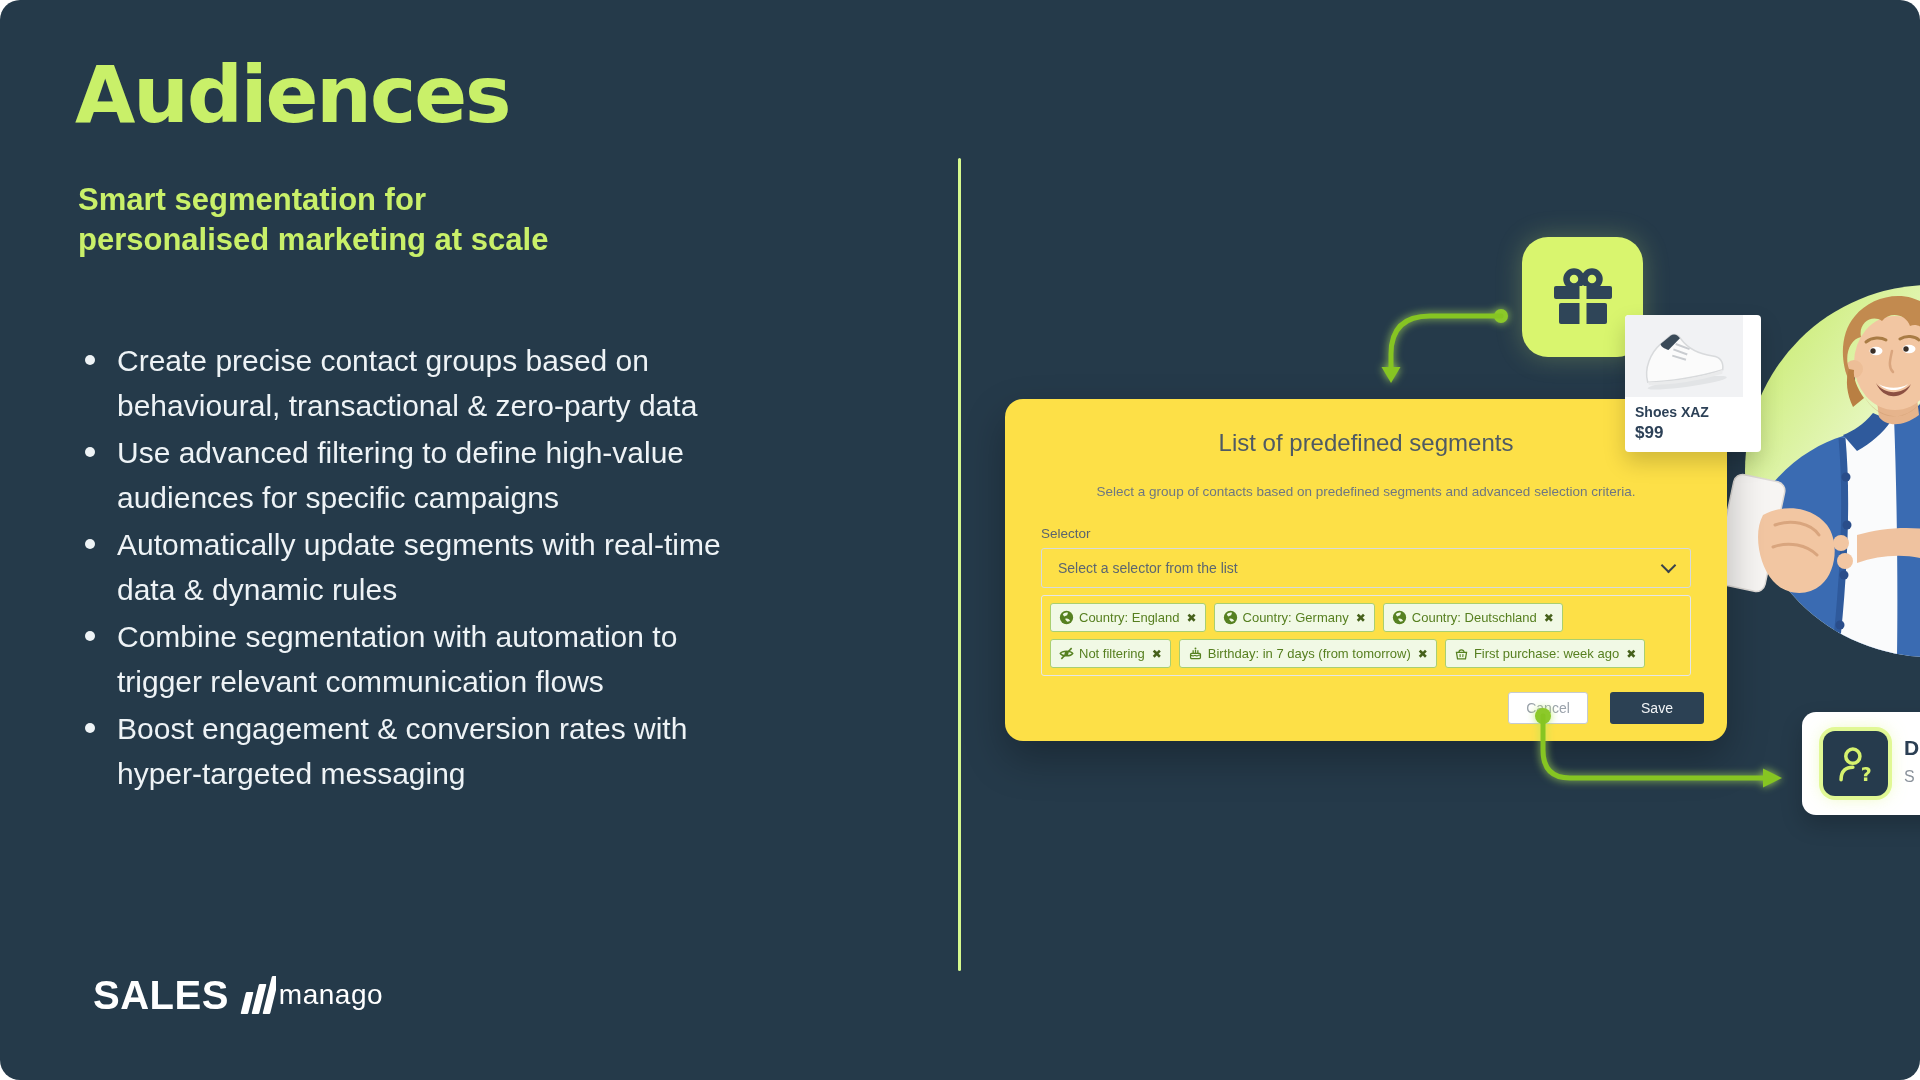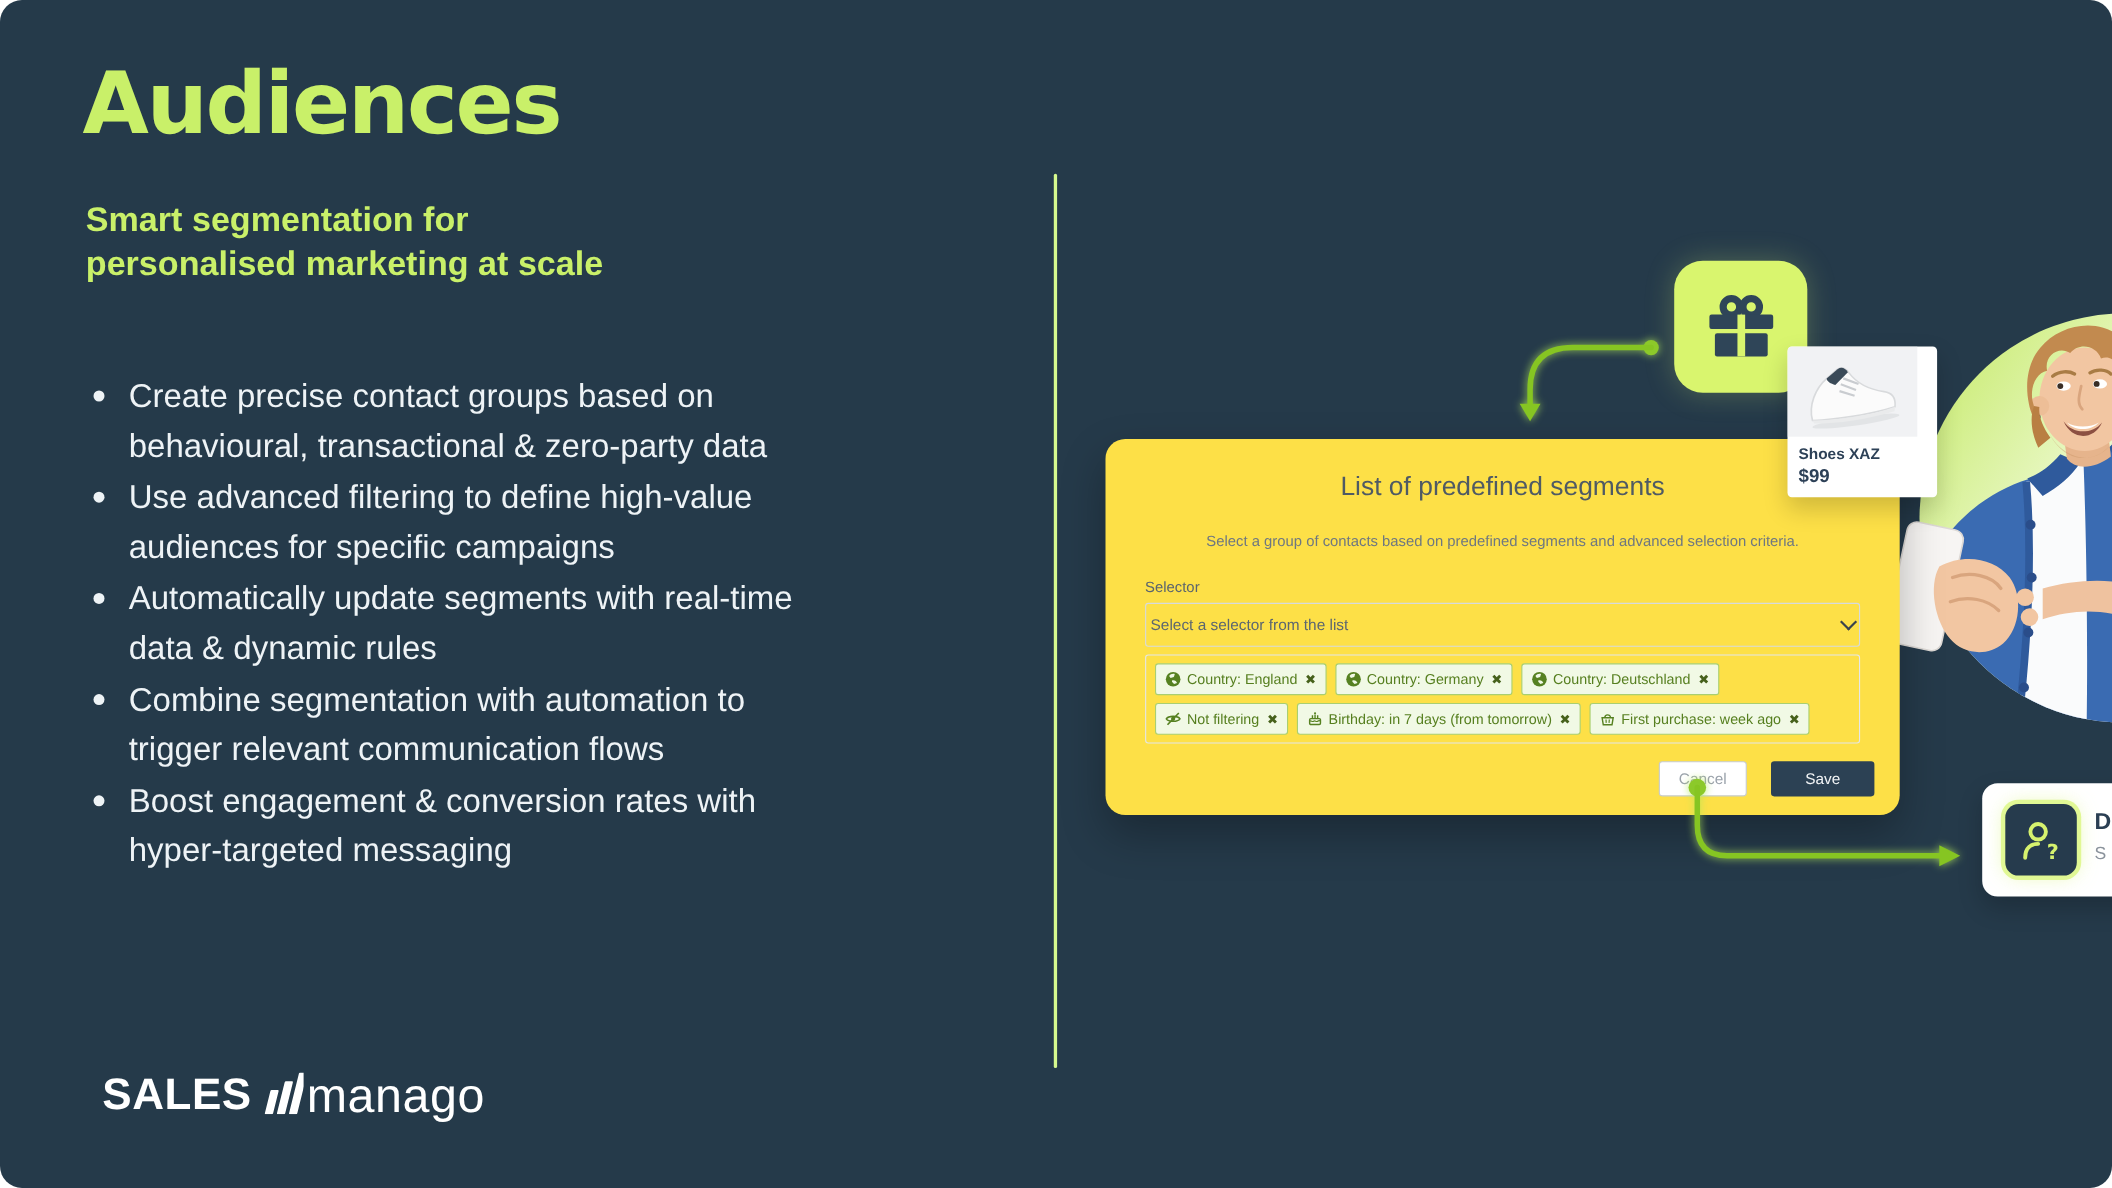--- a/index.html
+++ b/index.html
@@ -19,44 +19,44 @@
   }
   .bullets{
     position:absolute;left:75px;top:338px;width:690px;margin:0;padding:0;
     list-style:none;color:#EEF3F6;font-size:30px;line-height:1.5;font-weight:400;
   }
   .bullets li{position:relative;padding-left:42px;margin-bottom:2px;}
   .bullets li::before{
     content:"";position:absolute;left:10px;top:17px;width:10px;height:10px;
     border-radius:50%;background:#EEF3F6;
   }
-  .logo{position:absolute;left:93px;top:975px;display:flex;align-items:flex-start;}
+  .logo{position:absolute;left:93px;top:975px;display:flex;align-items:center;}
   .logo-sales{font-size:40px;font-weight:700;color:#FFFFFF;letter-spacing:.5px;line-height:1;}
   .logo-bars{margin:0 3px 0 5px;}
-  .logo-manago{font-size:44px;font-weight:400;color:#FFFFFF;letter-spacing:.5px;line-height:1;}
+  .logo-manago{font-size:28px;font-weight:400;color:#FFFFFF;letter-spacing:.5px;line-height:1;}
   .divider{
     position:absolute;left:958px;top:158px;width:3px;height:813px;
     background:#D6F98E;border-radius:2px;
   }
   
   .photo-circle{position:absolute;left:1745px;top:285px;width:372px;height:372px;z-index:1;}
   
   .panel{
     position:absolute;left:1005px;top:399px;width:722px;height:342px;background:#fde047;
     border-radius:18px;box-shadow:0 18px 40px rgba(0,0,0,.28);z-index:2;
   }
   .panel-title{position:absolute;top:30px;left:0;width:100%;text-align:center;
     font-size:24px;font-weight:400;color:#4F5A64;}
   .panel-subtitle{position:absolute;top:85px;left:0;width:100%;text-align:center;
     font-size:13.5px;color:#6E7781;}
   .selector-label{position:absolute;top:127px;left:36px;font-size:13.5px;color:#5A646E;}
   .selectbox{
     position:absolute;top:149px;left:36px;width:650px;height:40px;box-sizing:border-box;
     border:1px solid #D6DADE;border-radius:3px;display:flex;align-items:center;
-    justify-content:space-between;padding:0 4px;font-size:14px;color:#5C6670;cursor:pointer;
+    justify-content:space-between;padding:0 16px;font-size:14px;color:#5C6670;cursor:pointer;
   }
   .chevron{width:9px;height:9px;border-right:2px solid #39424D;border-bottom:2px solid #39424D;
     transform:rotate(45deg);margin-top:-5px;}
   .chips-box{
     position:absolute;top:196px;left:36px;width:650px;box-sizing:border-box;
     border:1px solid #E4E6E9;border-radius:3px;padding:7px 8px;
     display:flex;flex-wrap:wrap;gap:7px 8px;
   }
   .chip{
     display:inline-flex;align-items:center;gap:5px;height:27px;padding:0 8px;

